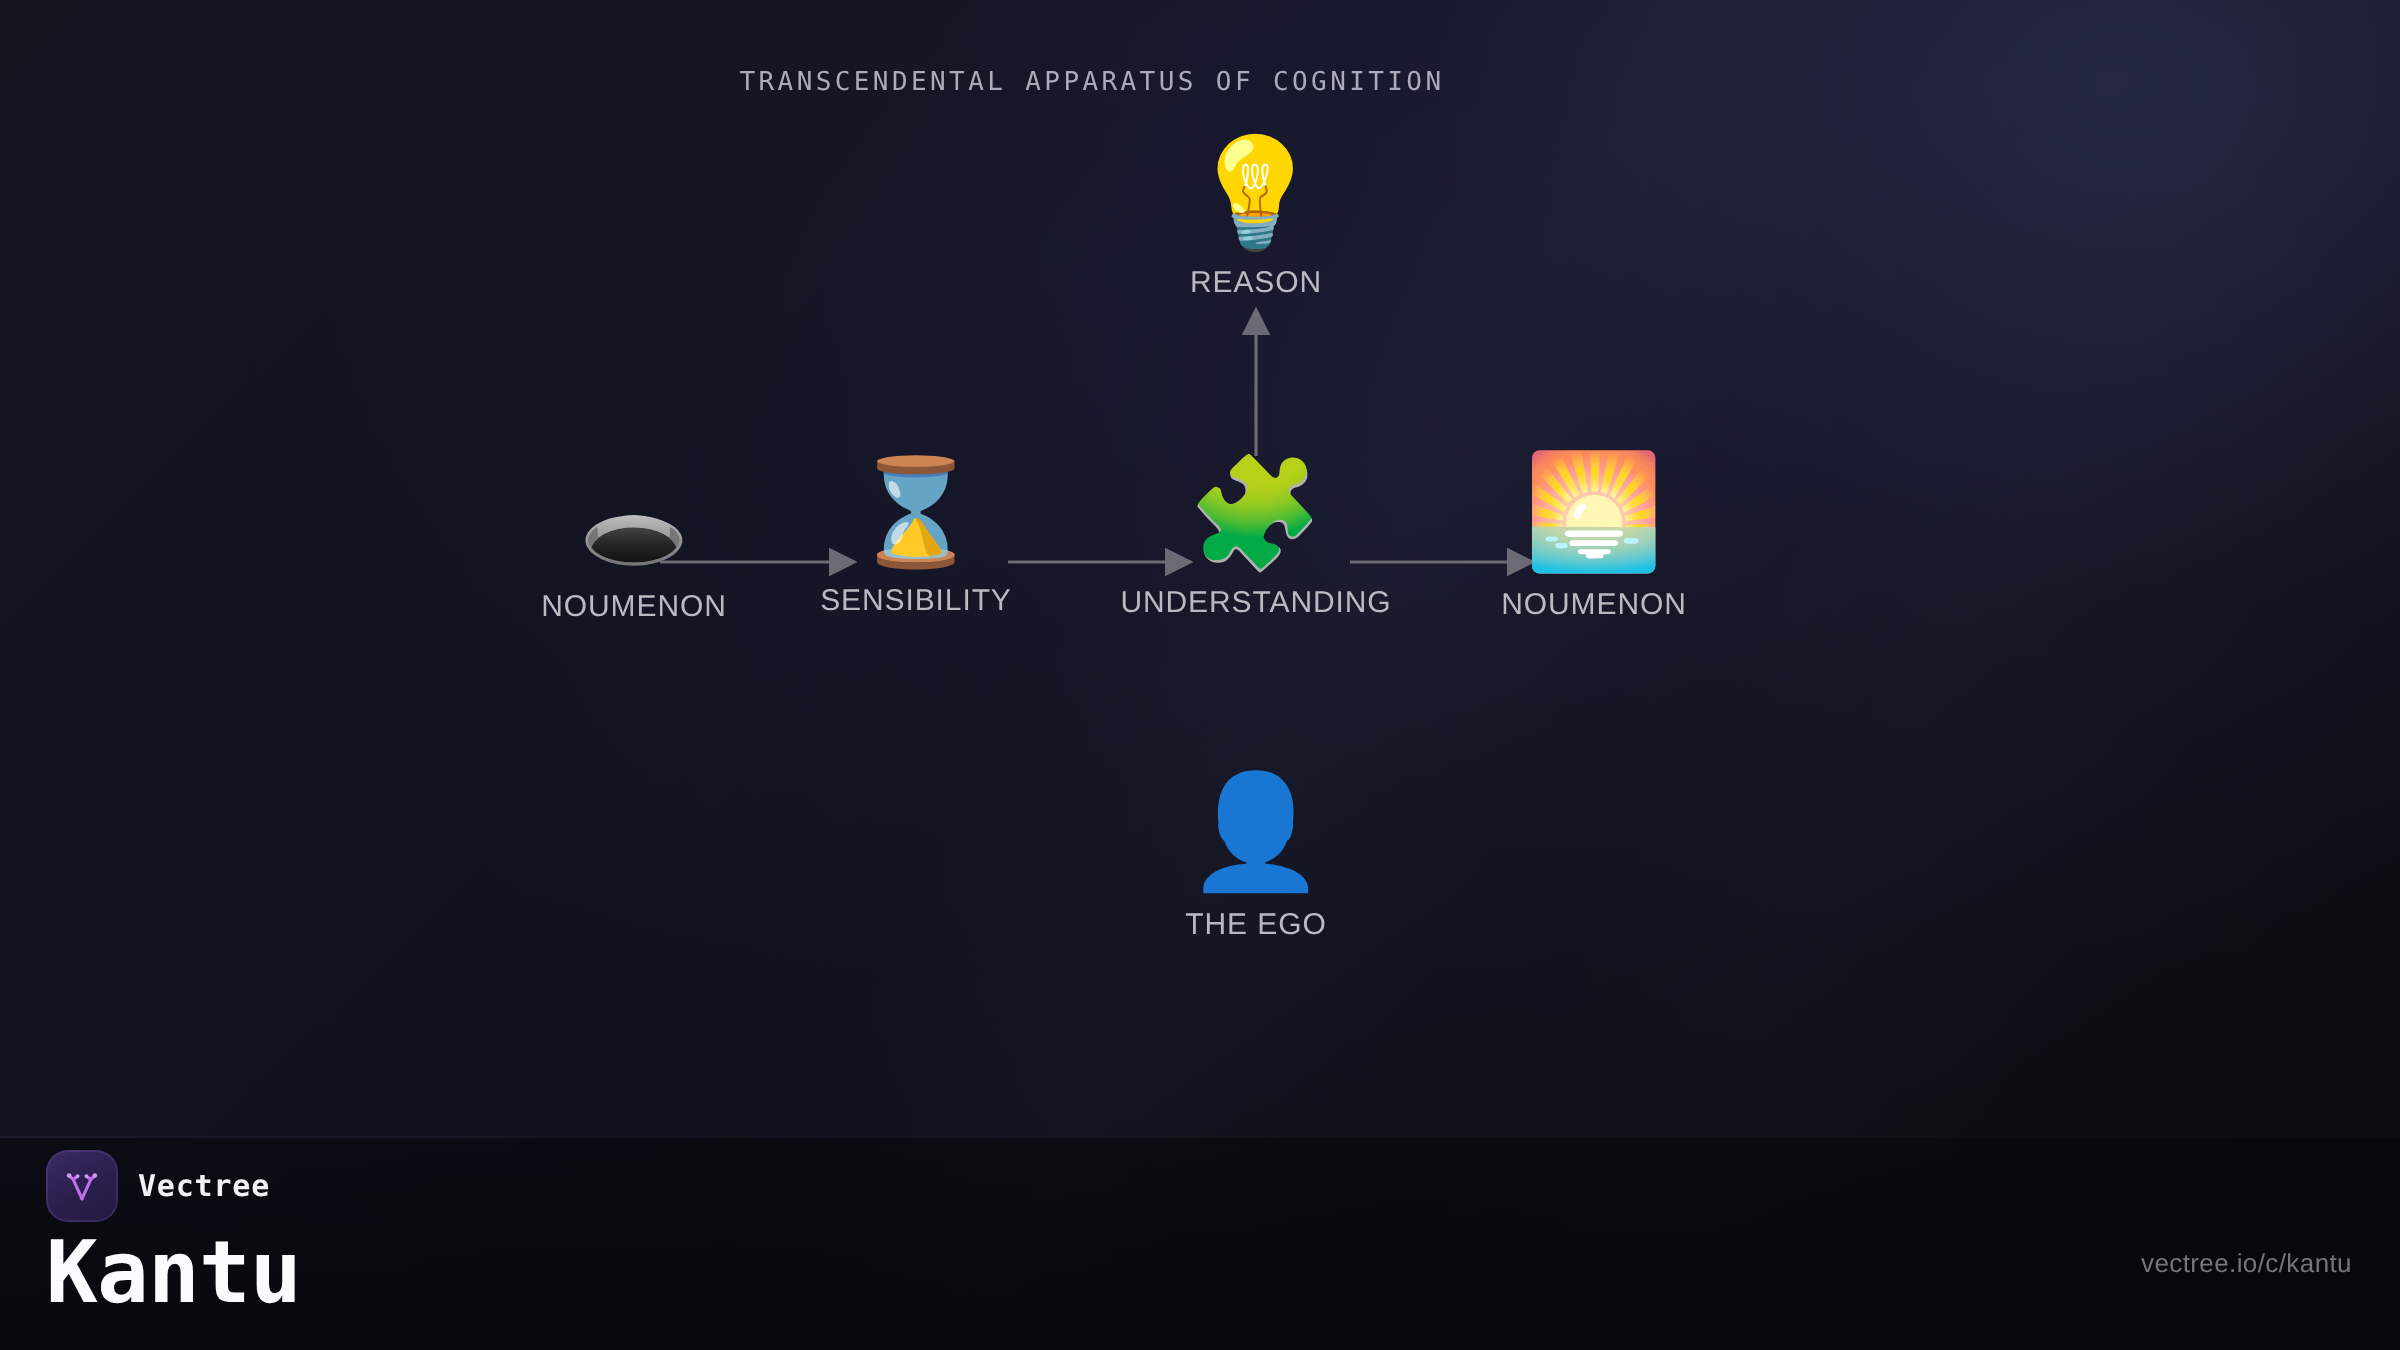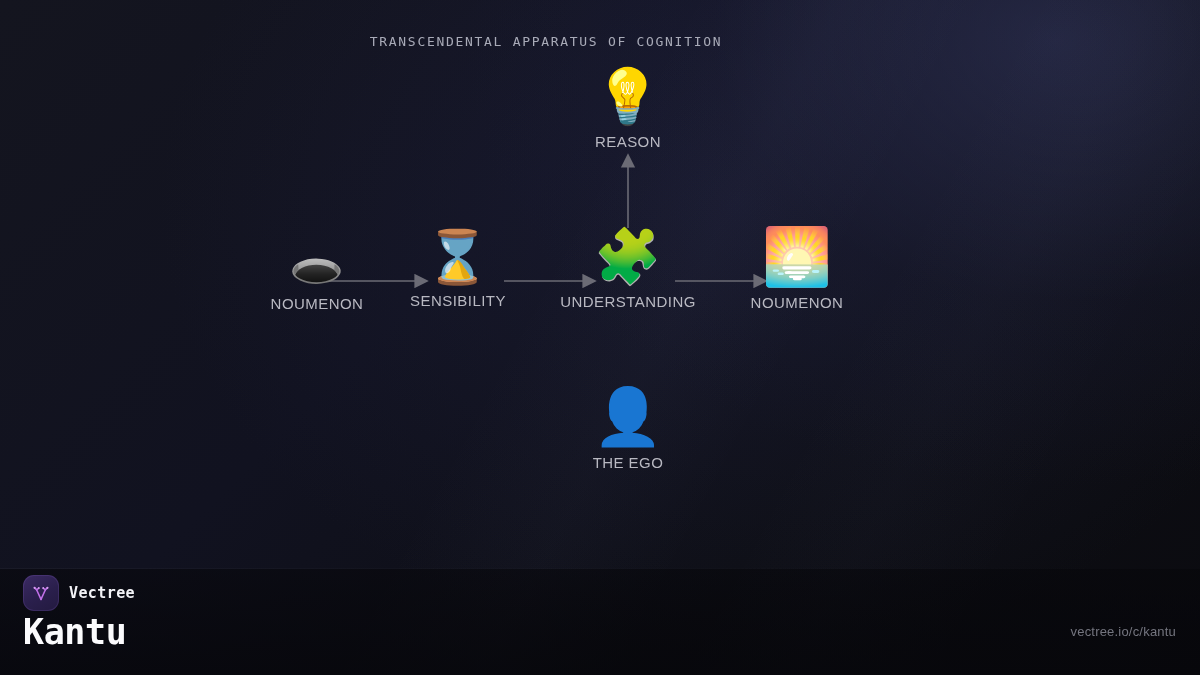--- a/index.html
+++ b/index.html
@@ -94,21 +94,21 @@
   }
   #brand-name {
     font-family:"DejaVu Sans Mono", monospace;
     font-size:15px; font-weight:bold;
     color:#f2f2f6;
     letter-spacing:0.4px;
   }
   #page-title {
     position:absolute; left:23px; top:612px;
     font-family:"DejaVu Sans Mono", monospace;
-    font-size:35px; font-weight:bold;
+    font-size:43px; font-weight:bold;
     color:#fbfbfd;
     letter-spacing:-0.4px;
   }
   #page-url {
     position:absolute; right:24px; top:624px;
     font-family:Liberation Sans, sans-serif;
     font-size:13px;
     color:#74757f;
     letter-spacing:0.2px;
   }

